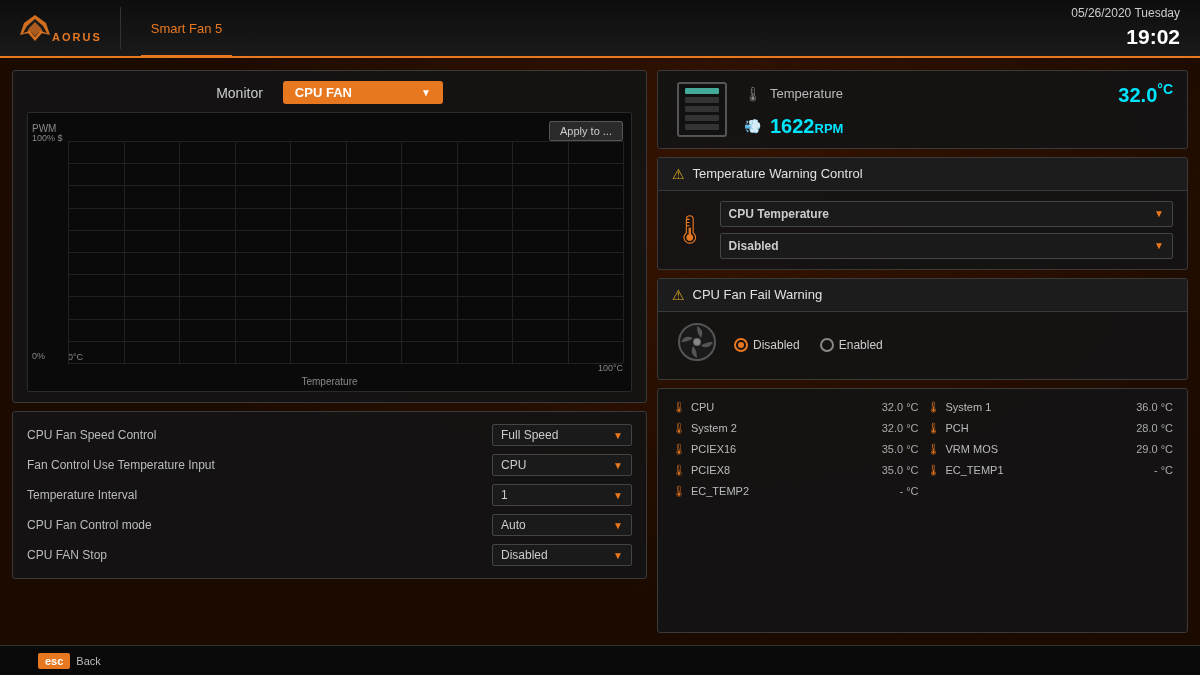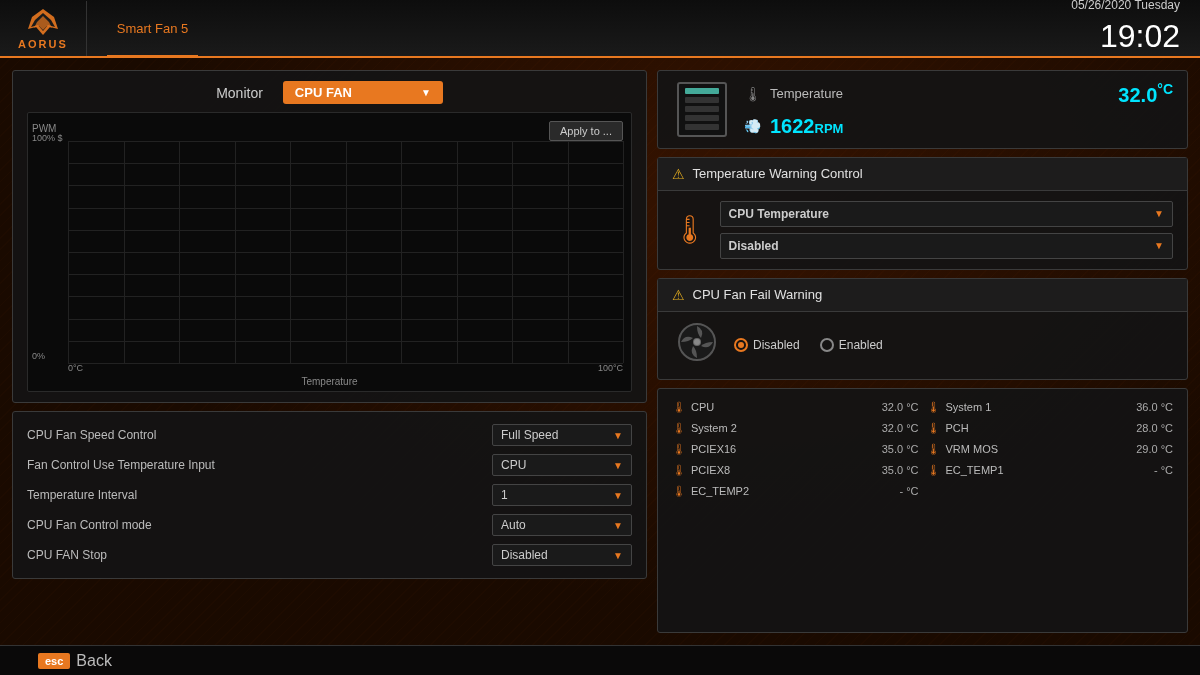--- a/index.html
+++ b/index.html
@@ -34,22 +34,22 @@
       height: 58px;
       background: linear-gradient(180deg, #0d0d0d 0%, #1a1a1a 100%);
       border-bottom: 2px solid #e87820;
       display: flex;
       align-items: center;
       z-index: 10;
     }
 
     .logo-area {
       display: flex;
-      flex-direction: column;
-      align-items: center;
+      flex-direction: row;
+      align-items: flex-end;
       padding: 6px 18px;
       border-right: 1px solid #333;
     }
 
     .logo-icon {
       width: 34px;
       height: 30px;
     }
 
     .logo-text {
@@ -81,23 +81,23 @@
     .datetime-area {
       margin-left: auto;
       text-align: right;
       padding-right: 20px;
       color: #ccc;
       font-size: 12px;
       line-height: 1.4;
     }
 
     .datetime-time {
-      font-size: 32px;
+      font-size: 21px;
       color: #fff;
-      font-weight: normal;
+      font-weight: bold;
       display: block;
     }
 
     
     .main-content {
       position: absolute;
       top: 58px;
       left: 0; right: 0;
       bottom: 30px;
       display: flex;
@@ -184,21 +184,21 @@
       position: absolute;
       left: 4px;
       bottom: 30px;
       color: #888;
       font-size: 9px;
     }
 
     .chart-x-0 {
       position: absolute;
       left: 40px;
-      bottom: 18px;
+      bottom: 29px;
       color: #888;
       font-size: 9px;
     }
 
     .chart-x-100 {
       position: absolute;
       right: 8px;
       bottom: 18px;
       color: #888;
       font-size: 9px;
@@ -553,21 +553,21 @@
       font-size: 11px;
       font-weight: bold;
       padding: 2px 7px;
       border-radius: 2px;
       margin-right: 6px;
       margin-left: 28px;
     }
 
     .back-label {
       color: #bbb;
-      font-size: 16px;
+      font-size: 11px;
     }
   </style>
 </head>
 <body>
 
 <div class="bg-texture"></div>
 
 <div class="top-bar">
   <div class="logo-area">
 

